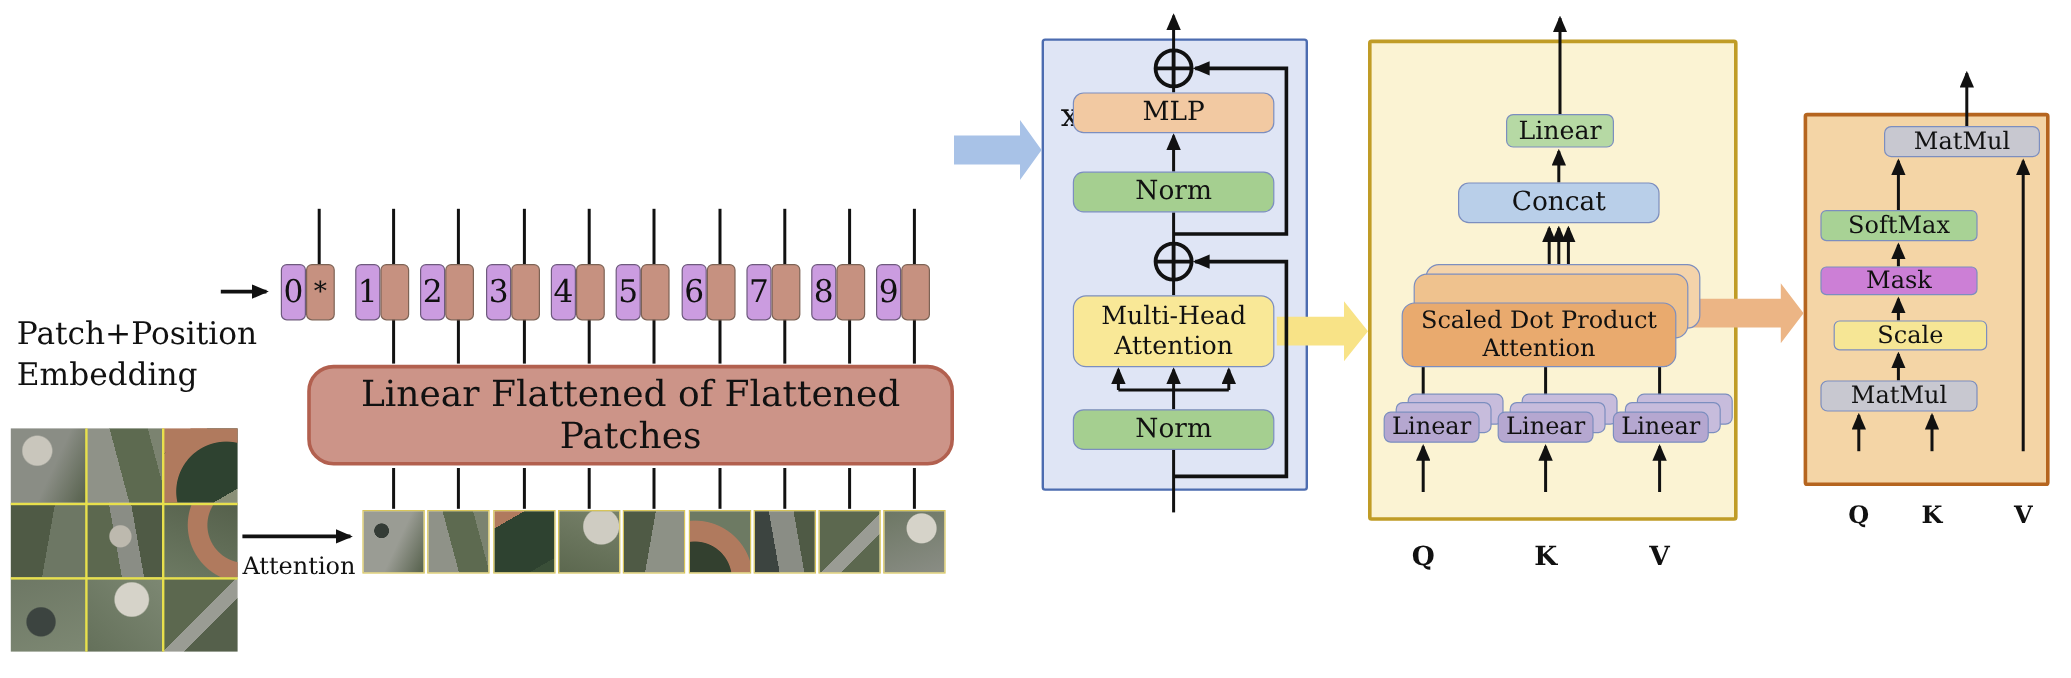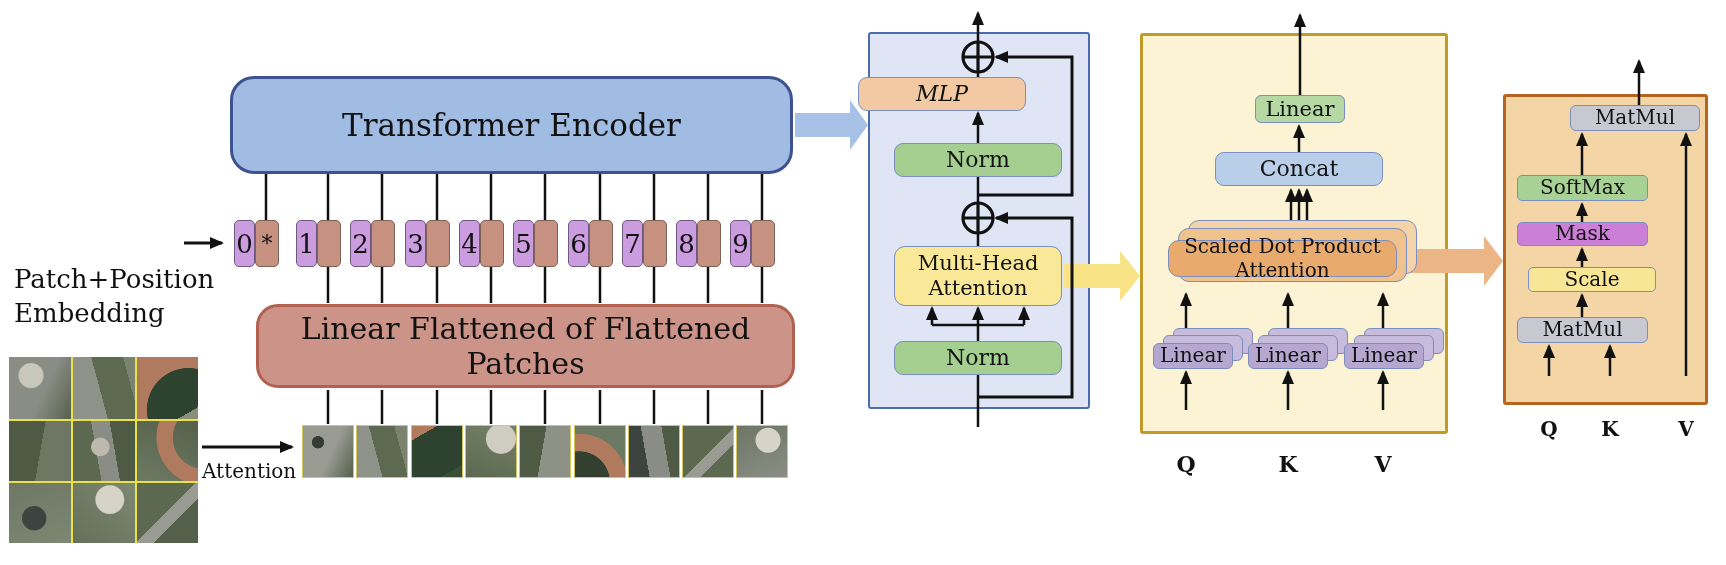--- a/index.html
+++ b/index.html
@@ -133,24 +133,20 @@
       <path d="M1549,376 V346" marker-end="url(#ah)"></path>
       <path d="M1610,376 V346" marker-end="url(#ah)"></path>
       <path d="M1686,376 V134" marker-end="url(#ah)"></path>
       <path d="M1639,105 V61" marker-end="url(#ah)"></path>
     </g>
   </svg>
 
   <div class="lbl" style="left:14px;top:224px;font-size:26px;line-height:1.3;">Patch+Position
 Embedding</div>
 
-  <div class="bx big-box" style="left:230px;top:76px;width:563px;height:98px;background:var(--c-encoder-box-fill);
-              border-color:var(--c-encoder-box-border);border-radius:24px;font-size:31px;">
-    <span>Transformer Encoder</span>
-  </div>
 
   <div id="token-row">
       <div class="tok" style="left: 234px;">
         <div class="pu">0</div>
         <div class="br">*</div>
       </div>
       <div class="tok" style="left: 296px;">
         <div class="pu">1</div>
         <div class="br"></div>
       </div>
@@ -219,21 +215,21 @@
       <div class="pch p3" style="left: 411px;"></div>
       <div class="pch p4" style="left: 465px;"></div>
       <div class="pch p5" style="left: 519px;"></div>
       <div class="pch p6" style="left: 574px;"></div>
       <div class="pch p7" style="left: 628px;"></div>
       <div class="pch p8" style="left: 682px;"></div>
       <div class="pch p9" style="left: 736px;"></div>
     </div>
 
   <div class="lbl" style="left:884px;top:42px;font-size:27px;">xL</div>
-  <div class="bx" style="left:858px;top:77px;width:168px;height:34px;background:var(--c-mlp-fill);border-radius:9px;font-size:22px;font-style:italic;">
+  <div class="bx" style="left:894px;top:77px;width:168px;height:34px;background:var(--c-mlp-fill);border-radius:9px;font-size:22px;">
     <span>MLP</span>
   </div>
   <div class="bx" style="left:894px;top:143px;width:168px;height:34px;background:var(--c-norm-fill);border-radius:9px;font-size:22px;">
     <span>Norm</span>
   </div>
   <div class="bx" style="left:894px;top:246px;width:168px;height:60px;background:var(--c-mha-fill);border-radius:11px;font-size:21px;">
     <span>Multi-Head
 Attention</span>
   </div>
   <div class="bx" style="left:894px;top:341px;width:168px;height:34px;background:var(--c-norm-fill);border-radius:9px;font-size:22px;">
@@ -241,21 +237,21 @@
   </div>
 
   <div class="bx" style="left:1255px;top:95px;width:90px;height:28px;background:var(--c-linear-green-fill);border-radius:6px;font-size:21px;">
     <span>Linear</span>
   </div>
   <div class="bx" style="left:1215px;top:152px;width:168px;height:34px;background:var(--c-concat-fill);border-radius:9px;font-size:22px;">
     <span>Concat</span>
   </div>
   <div class="bx" style="left:1188px;top:220px;width:229px;height:54px;background:var(--c-sdpa-back2);border-radius:11px;"></div>
   <div class="bx" style="left:1178px;top:228px;width:229px;height:54px;background:var(--c-sdpa-back1);border-radius:11px;"></div>
-  <div class="bx" style="left:1168px;top:240px;width:229px;height:37px;background:var(--c-sdpa-fill);border-radius:11px;font-size:20px;">
+  <div class="bx" style="left:1168px;top:252px;width:229px;height:54px;background:var(--c-sdpa-fill);border-radius:11px;font-size:20px;">
     <span>Scaled Dot Product
 Attention</span>
   </div>
   <div id="linear-stacks">
       <div class="bx" style="left: 1173px; top: 328px; width: 80px; height: 26px; border-radius: 6px; font-size: 20px; background: var(--c-linear-purple-back);"></div>
       <div class="bx" style="left: 1163px; top: 335px; width: 80px; height: 26px; border-radius: 6px; font-size: 20px; background: var(--c-linear-purple-back);"></div>
       <div class="bx" style="left: 1153px; top: 343px; width: 80px; height: 26px; border-radius: 6px; font-size: 20px; background: var(--c-linear-purple-fill);">Linear</div>
       <div class="bx" style="left: 1268px; top: 328px; width: 80px; height: 26px; border-radius: 6px; font-size: 20px; background: var(--c-linear-purple-back);"></div>
       <div class="bx" style="left: 1258px; top: 335px; width: 80px; height: 26px; border-radius: 6px; font-size: 20px; background: var(--c-linear-purple-back);"></div>
       <div class="bx" style="left: 1248px; top: 343px; width: 80px; height: 26px; border-radius: 6px; font-size: 20px; background: var(--c-linear-purple-fill);">Linear</div>

